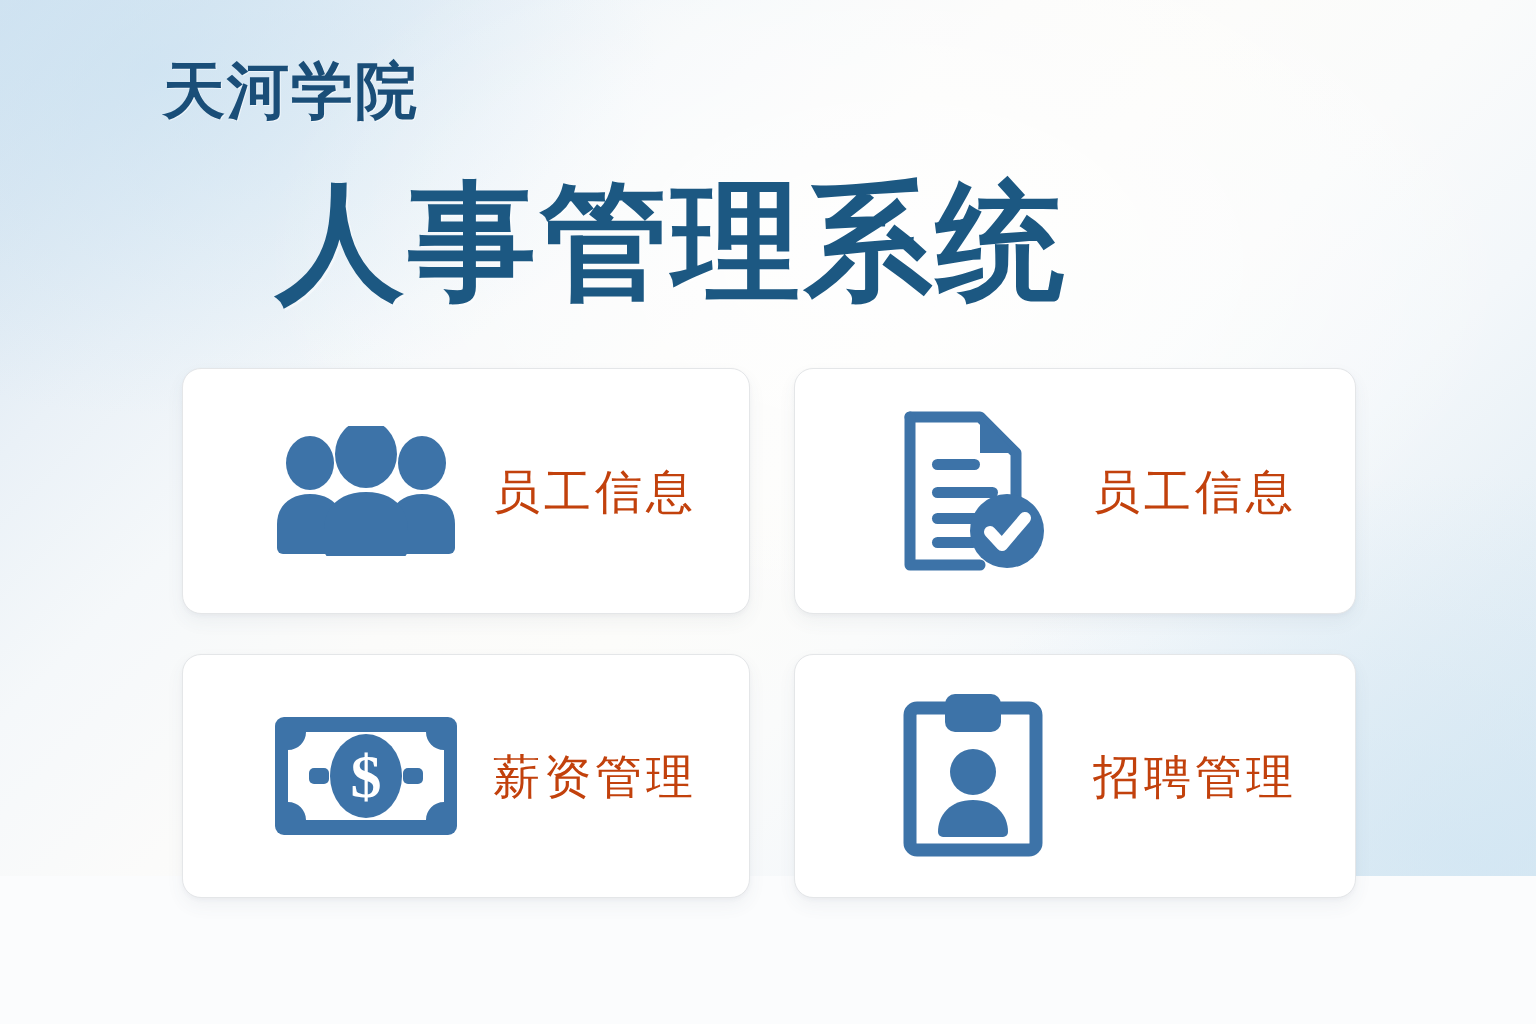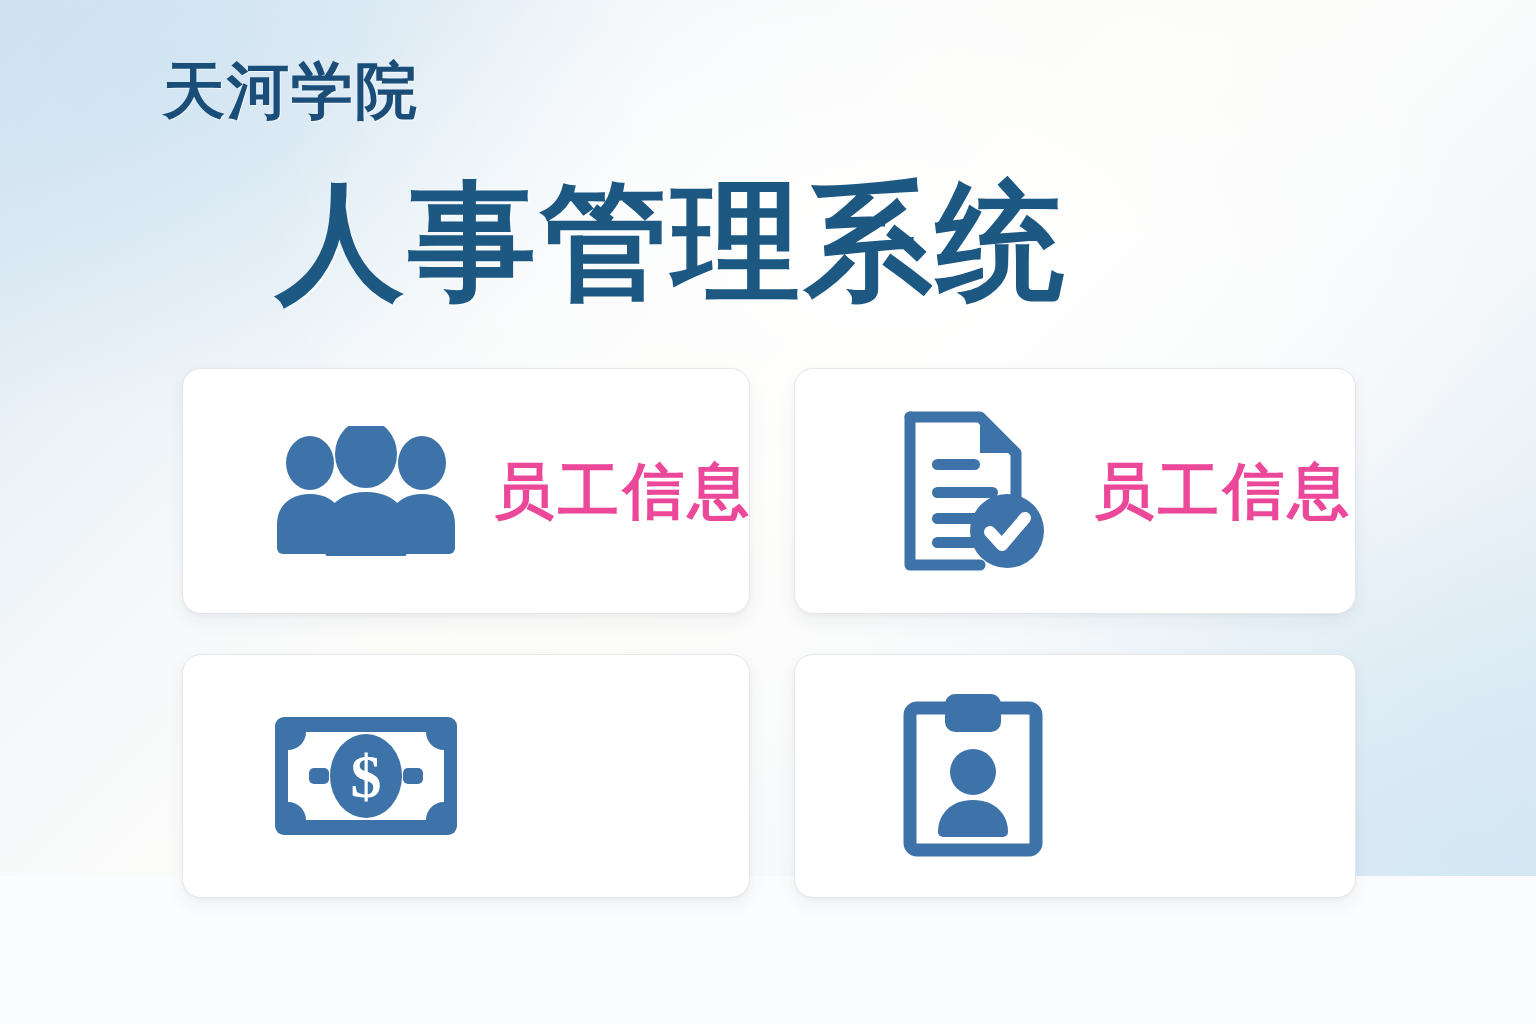--- a/index.html
+++ b/index.html
@@ -101,24 +101,24 @@
     box-sizing: border-box;
     overflow: hidden;
   }
   .card-icon {
     flex: 0 0 auto;
     display: flex;
     align-items: center;
     justify-content: center;
   }
   .card-label {
-    font-size: 61px;
-    font-weight: 700;
+    font-size: 47px;
+    font-weight: 400;
     letter-spacing: 4px;
-    color: #ec4899;
+    color: #c2410c;
     line-height: 1;
     white-space: nowrap;
   }
 
   
   #card-employee   .card-icon { width: 250px; padding-left: 58px; }
   #card-employee   .card-label { margin-left: 2px; }
 
   #card-attendance .card-icon { width: 232px; padding-left: 62px; }
   #card-attendance .card-label { margin-left: 4px; }
@@ -195,31 +195,33 @@
 
           <path d="M33 17h120c0 10 8 18 18 18v52c-10 0-18 8-18 18H33c0-10-8-18-18-18V35c10 0 18-8 18-18z" fill="#ffffff"></path>
 
           <ellipse cx="93" cy="61" rx="36" ry="42" fill="#3d73a8"></ellipse>
           <text x="93" y="61" text-anchor="middle" dominant-baseline="central" font-family="Liberation Serif, serif" font-size="62" font-weight="700" fill="#ffffff">$</text>
 
           <rect x="36" y="53" width="20" height="16" rx="5" fill="#3d73a8"></rect>
           <rect x="130" y="53" width="20" height="16" rx="5" fill="#3d73a8"></rect>
         </svg>
       </div>
+      <div class="card-label">薪资管理</div>
     </div>
 
     <div class="module-card" id="card-recruit">
       <div class="card-icon">
         <svg class="icon-svg" width="140" height="168" viewBox="0 0 140 168" aria-hidden="true">
 
           <path d="M48 16H14a7 7 0 0 0-7 7v128a7 7 0 0 0 7 7h112a7 7 0 0 0 7-7V23a7 7 0 0 0-7-7H92" fill="none" stroke="#3d73a8" stroke-width="13" stroke-linecap="round" stroke-linejoin="round"></path>
 
           <rect x="42" y="2" width="56" height="38" rx="10" fill="#3d73a8"></rect>
 
           <circle cx="70" cy="80" r="23" fill="#3d73a8"></circle>
 
           <path d="M70 108c-23 0-35 15-35 32a5 5 0 0 0 5 5h60a5 5 0 0 0 5-5c0-17-12-32-35-32z" fill="#3d73a8"></path>
         </svg>
       </div>
+      <div class="card-label">招聘管理</div>
     </div>
 
   </div>
 </div>
 
 </body></html>

